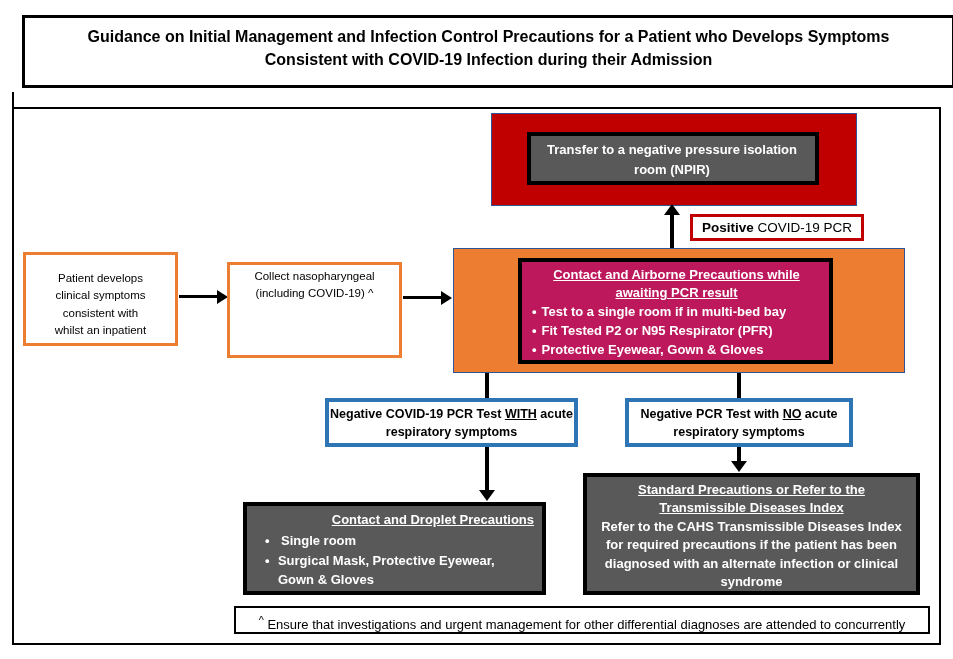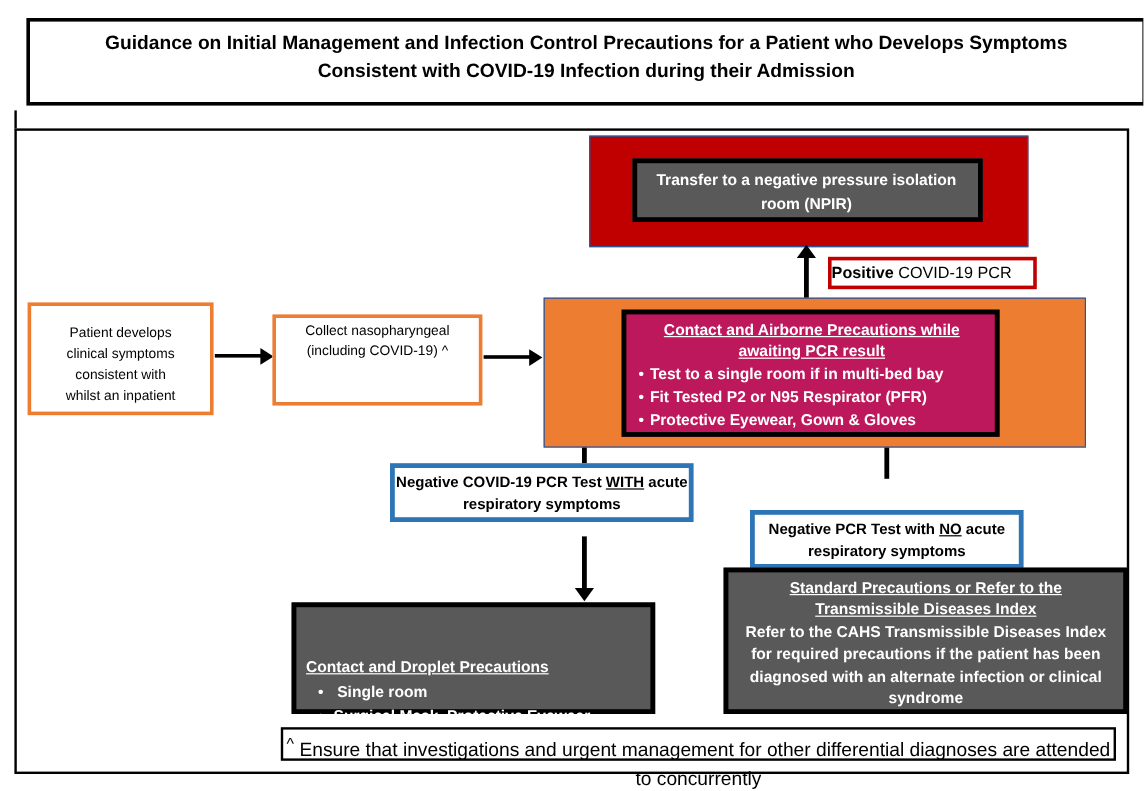--- a/index.html
+++ b/index.html
@@ -12,48 +12,48 @@
              font-size:16px;font-weight:bold;line-height:1.45;margin-left:12px;}
   .tick{left:12px;top:92px;width:2px;height:16px;background:#000;}
   .main-frame{left:12px;top:107px;width:929px;height:538px;border:2px solid #000;background:#fff;}
 
   .red-box{left:491px;top:113px;width:366px;height:93px;background:#C00000;border:1px solid #2F5496;}
   .npir-inner{left:527px;top:132px;width:292px;height:53px;background:#595959;border:4px solid #000;
               color:#fff;font-weight:bold;font-size:13px;text-align:center;
               padding:4px 12px 0 10px;line-height:1.5;}
 
   .positive-label{left:690px;top:214px;width:174px;height:27px;background:#fff;border:3px solid #C00000;
-                  font-size:13.5px;line-height:21px;}
+                  font-size:13.5px;text-align:center;line-height:21px;}
 
   .orange-node{border:3px solid #ED7D31;background:#fff;text-align:center;font-size:11.5px;line-height:1.5;}
   .patient-box{left:23px;top:252px;width:155px;height:94px;padding-top:15px;}
-  .collect-box{left:227px;top:262px;width:175px;height:76px;padding-top:3px;}
+  .collect-box{left:227px;top:262px;width:175px;height:96px;padding-top:3px;}
 
   .orange-big{left:453px;top:248px;width:452px;height:125px;background:#ED7D31;border:1px solid #2F5496;}
   .airborne-inner{left:518px;top:258px;width:315px;height:106px;background:#be185d;border:4px solid #000;
                   color:#fff;font-weight:bold;font-size:13px;padding:4px 8px 0 10px;}
   .airborne-inner .head{text-align:center;text-decoration:underline;line-height:1.4;margin-bottom:1px;}
   .blt{display:flex;line-height:1.45;text-align:left;}
   .blt .bullet-glyph{margin-right:5px;}
 
   .blue-box{background:#fff;border:4px solid #2E75B6;font-size:12.5px;font-weight:bold;
             text-align:center;line-height:1.45;padding-top:3px;}
-  .blue1{left:325px;top:386px;width:253px;height:49px;}
-  .blue2{left:625px;top:398px;width:228px;height:49px;margin-top:27px;}
+  .blue1{left:325px;top:398px;width:253px;height:49px;}
+  .blue2{left:625px;top:398px;width:228px;height:49px;}
 
   .gray-box{background:#595959;border:4px solid #000;color:#fff;font-weight:bold;font-size:13px;}
   .droplet-box{left:243px;top:502px;width:303px;height:93px;padding:5px 8px 0 8px;}
-  .droplet-box .head{text-align:left;text-decoration:underline;line-height:1.4;margin-bottom:2px;margin-top:36px;}
+  .droplet-box .head{text-align:right;text-decoration:underline;line-height:1.4;margin-bottom:2px;}
   .droplet-box .blt .bullet-glyph{width:26px;margin:0;padding-left:10px;box-sizing:border-box;}
   .droplet-box .blt{line-height:1.5;}
-  .standard-box{left:583px;top:473px;width:337px;height:122px;text-align:center;padding:4px 6px 0 6px;line-height:1.42;margin-left:20px;}
+  .standard-box{left:583px;top:473px;width:337px;height:122px;text-align:center;padding:4px 6px 0 6px;line-height:1.42;}
   .standard-box .head{text-decoration:underline;}
 
   .footnote-box{left:234px;top:606px;width:696px;height:28px;border:2px solid #000;background:#fff;
-                font-size:16px;text-align:center;line-height:24px;}
+                font-size:13px;text-align:center;line-height:24px;}
 
   .line{background:#000;}
   .arrow-head{width:0;height:0;}
   .head-right{border-top:7px solid transparent;border-bottom:7px solid transparent;border-left:11px solid #000;}
   .head-up{border-left:8px solid transparent;border-right:8px solid transparent;border-bottom:11px solid #000;}
   .head-down{border-left:8px solid transparent;border-right:8px solid transparent;border-top:11px solid #000;}
 </style>
 </head>
 <body>
 

